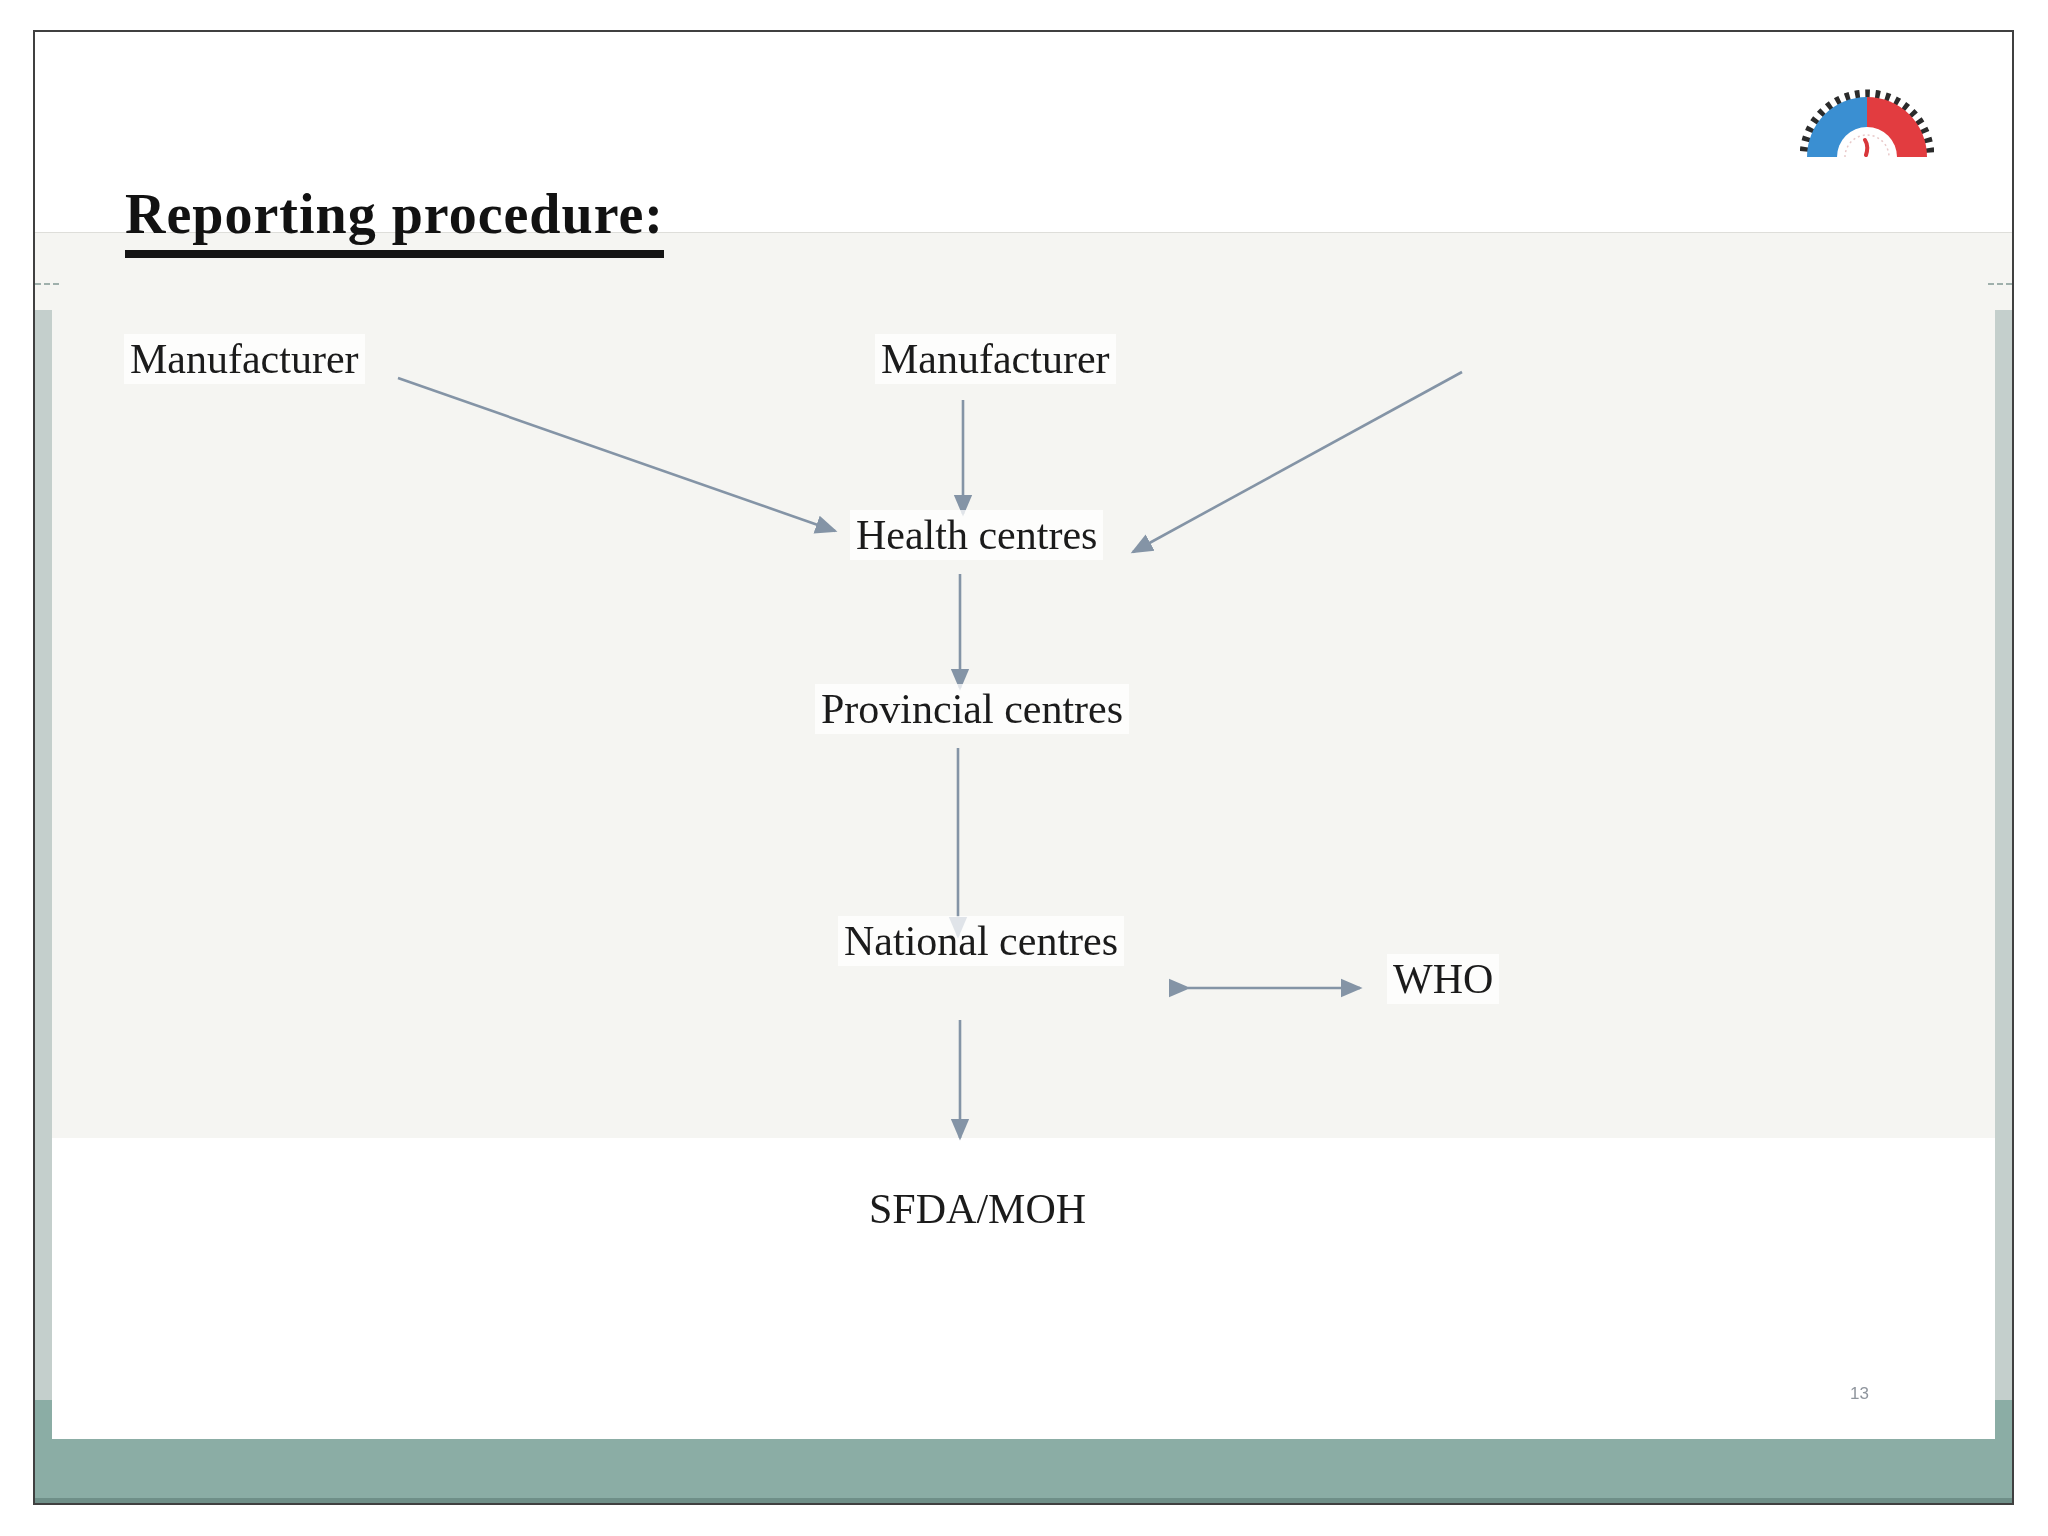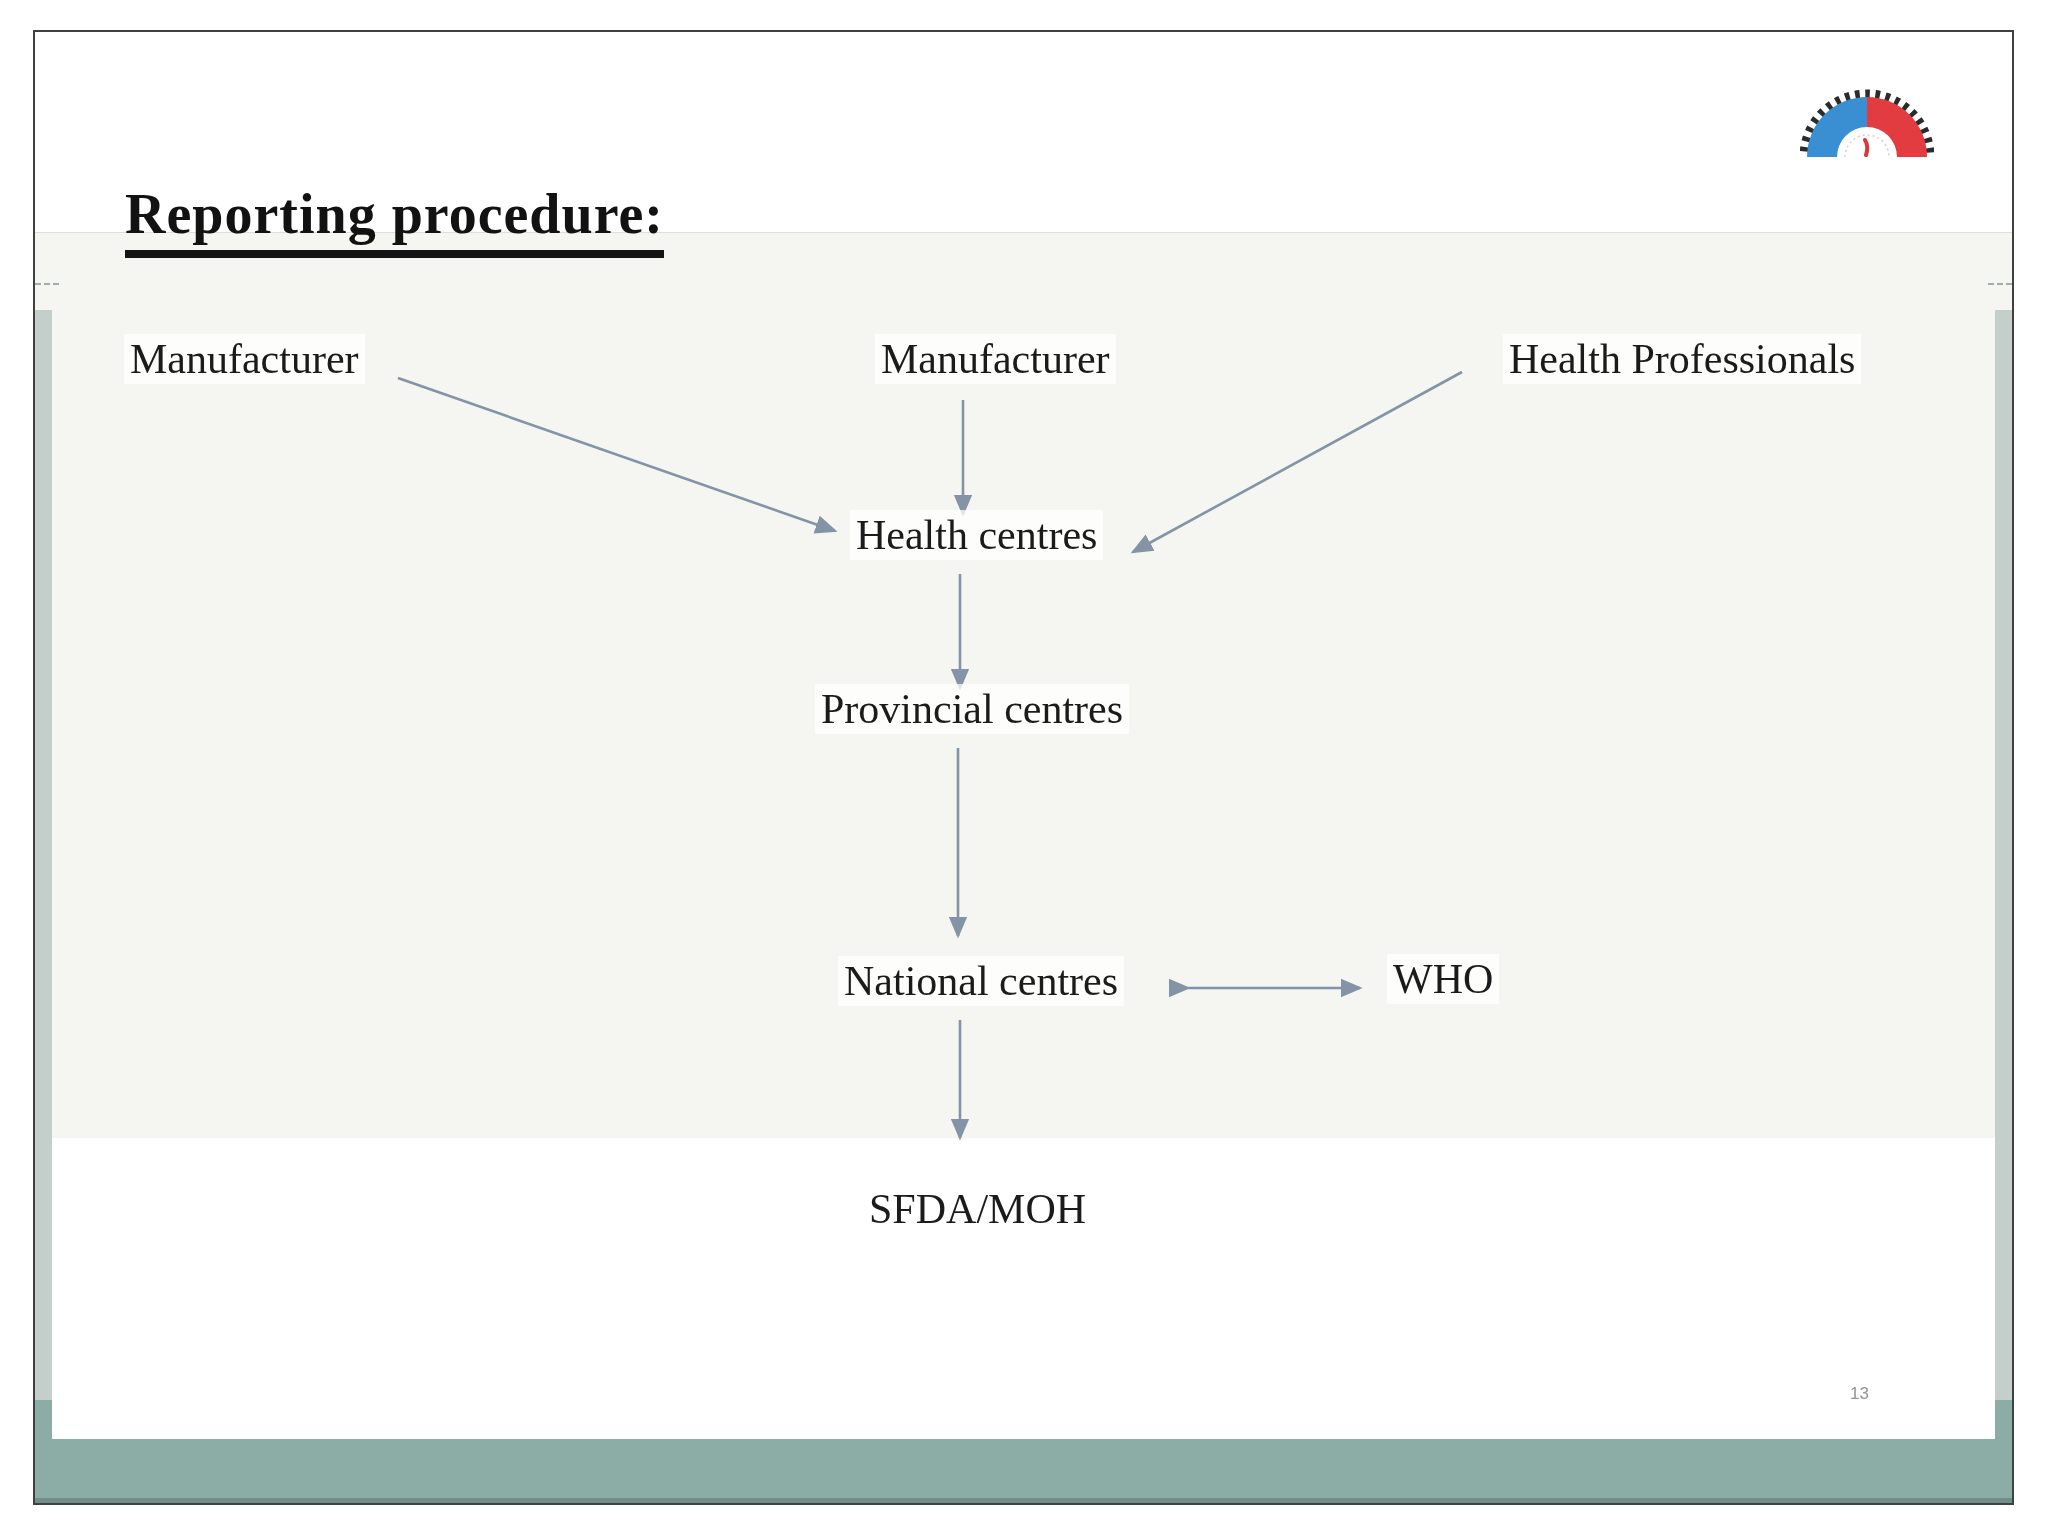--- a/index.html
+++ b/index.html
@@ -53,21 +53,21 @@
     background:rgba(255,255,255,0.75);
     padding:1px 6px;
     white-space:nowrap;
     line-height:1.15;
   }
   .n-manufacturer{left:80px;top:302px;margin-left:9px;}
   .n-distributors{left:840px;top:302px;}
   .n-health{left:1468px;top:302px;}
   .n-local{left:815px;top:478px;}
   .n-provincial{left:780px;top:652px;}
-  .n-national{left:803px;top:924px;}
+  .n-national{left:803px;top:884px;}
   .n-who{left:1352px;top:922px;text-align:center;}
   .n-sfda{left:828px;top:1152px;}
   
   .arrows{position:absolute;left:0;top:0;width:1977px;height:1471px;pointer-events:none;}
   
   .logo{position:absolute;right:78px;top:48px;width:134px;height:80px;}
   
   .page-number{
     position:absolute;left:1815px;top:1352px;
     font-size:17px;color:#8f959d;
@@ -118,21 +118,20 @@
       <line x1="1427" y1="340" x2="1098" y2="520" marker-end="url(#arw)"></line>
       <line x1="925" y1="542" x2="925" y2="656" marker-end="url(#arw)"></line>
       <line x1="923" y1="716" x2="923" y2="904" marker-end="url(#arw)"></line>
       <line x1="1153" y1="956" x2="1325" y2="956" marker-start="url(#arw)" marker-end="url(#arw)"></line>
       <line x1="925" y1="988" x2="925" y2="1106" marker-end="url(#arw)"></line>
     </g>
   </svg>
 
   <div class="node n-manufacturer">Manufacturer</div>
   <div class="node n-distributors">Manufacturer</div>
-  <div class="node n-health">Health Professionals</div>
   <div class="node n-local">Health centres</div>
   <div class="node n-provincial">Provincial centres</div>
   <div class="node n-national">National centres</div>
   <div class="node n-who">WHO</div>
   <div class="node n-sfda">SFDA/MOH</div>
 
   <div class="page-number">13</div>
 </div>
 
 </body></html>

